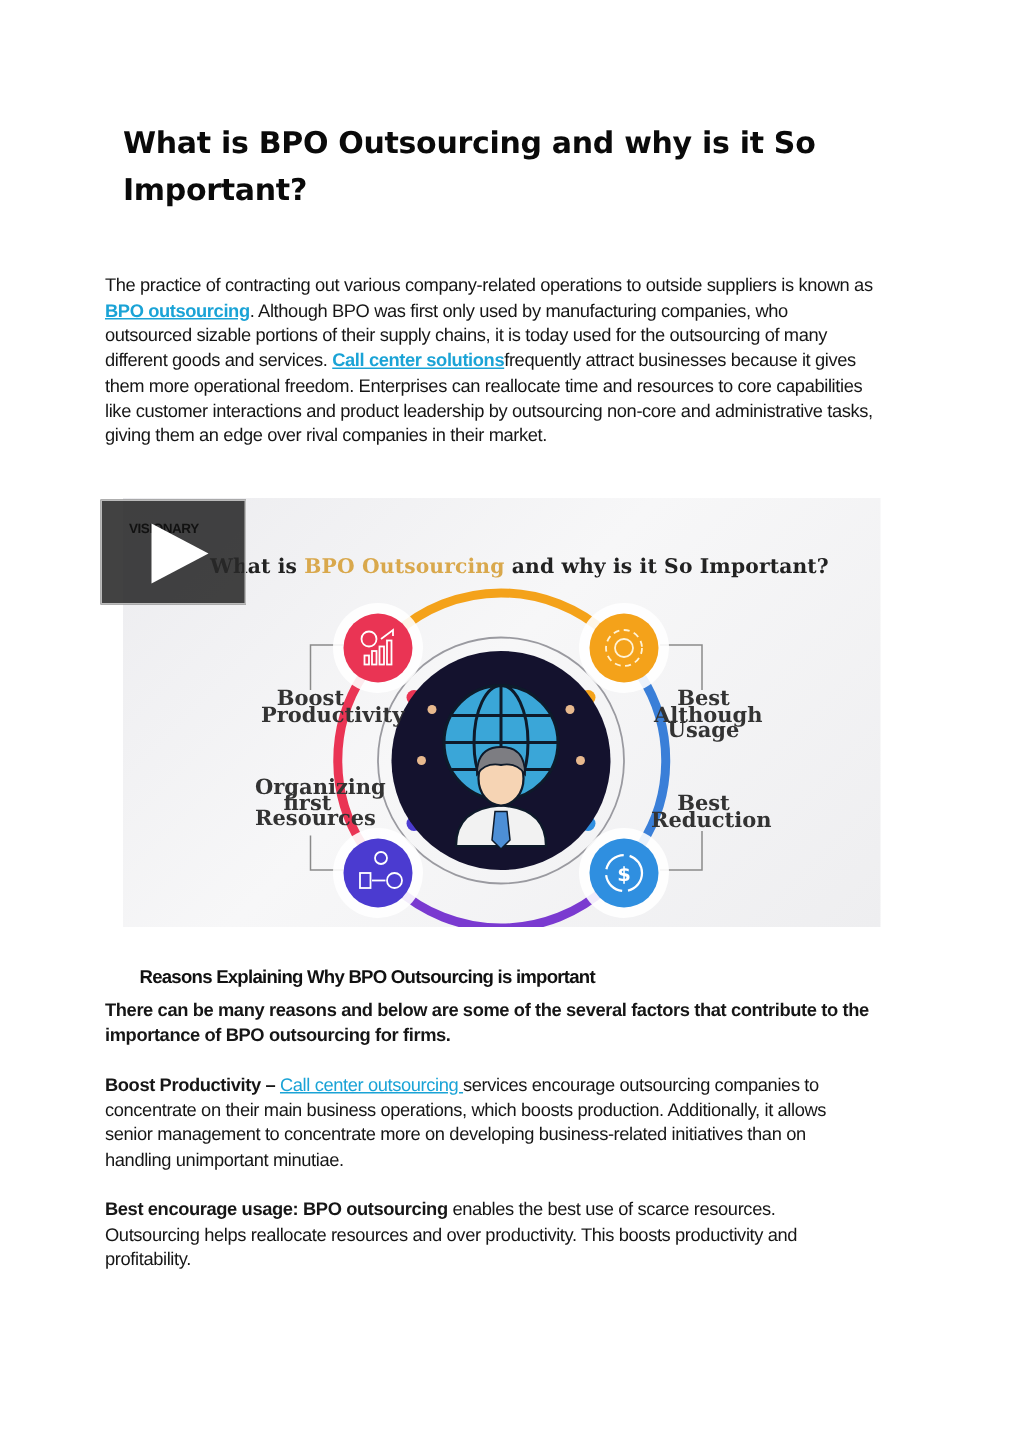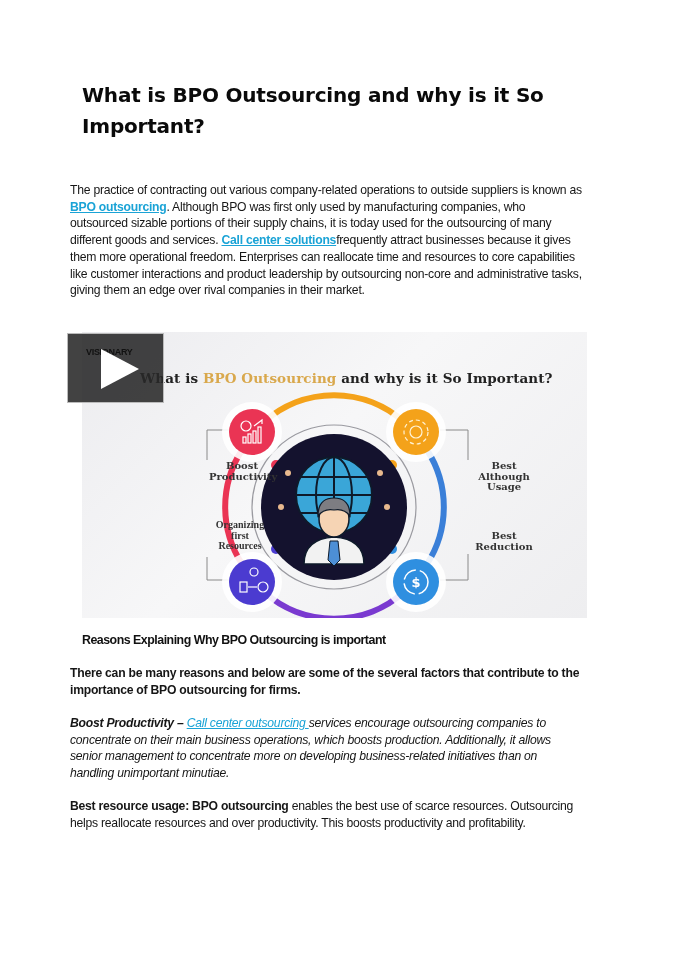--- a/index.html
+++ b/index.html
@@ -17,21 +17,21 @@
           letter-spacing: -0.5px; color: #111; }
 
     
     .figure { position: absolute; left: 82px; top: 332px; width: 505px; height: 286px;
               background: linear-gradient(135deg, #ececef 0%, #f7f7f8 45%, #eeeef0 100%); overflow: hidden; }
     .fig-title { position: absolute; top: 38px; left: 58px; font-family: "DejaVu Serif", serif;
                  font-weight: bold; font-size: 13.5px; color: #222; letter-spacing: 0.1px; }
     .fig-title .accent { color: #d9a84c; }
     .fig-svg { position: absolute; left: 0; top: 0; }
     .fig-label { position: absolute; font-family: "DejaVu Serif", serif; font-weight: bold;
-                 font-size: 10px; line-height: 10.5px; color: #333; text-align: center; margin-left: 35px; }
+                 font-size: 14px; line-height: 10.5px; color: #333; text-align: center; }
 
     .play-overlay { position: absolute; left: 67px; top: 333px; width: 97px; height: 70px;
                     background: rgba(40,40,40,0.88); border: 1px solid #bbb; box-sizing: border-box;
                     cursor: pointer; }
     .play-overlay .brand { position: absolute; left: 18px; top: 13px; font-size: 9px; font-weight: bold;
                            color: #111; letter-spacing: -0.3px; text-align: center; }
     .play-overlay .tri { position: absolute; left: 33px; top: 15px; width: 0; height: 0;
                          border-top: 20px solid transparent; border-bottom: 20px solid transparent;
                          border-left: 38px solid #ffffff; }
   </style>
@@ -137,39 +137,39 @@
 
   <div class="fig-label" style="left:92px; top:129px; width:66px;">
     <div>Boost</div>
       <div>Productivity</div>
   </div>
   <div class="fig-label" style="left:354px; top:129px; width:66px;text-align:center;">
     <div>Best</div>
       <div>Although</div>
       <div>Usage</div>
   </div>
-  <div class="fig-label" style="left:88px; top:188px; width:70px;font-family:Liberation Serif, serif;">
+  <div class="fig-label" style="left:88px; top:188px; width:70px;">
     <div>Organizing</div>
       <div>first</div>
       <div>Resources</div>
   </div>
   <div class="fig-label" style="left:352px; top:199px; width:70px;">
     <div>Best</div>
       <div>Reduction</div>
   </div>
 </div>
 
 <div class="play-overlay">
   <span class="brand">VISIONARY</span>
   <span class="tri"></span>
 </div>
 
-<h2 class="h2" style="margin:0;">Reasons Explaining Why BPO Outsourcing is important</h2>
+<h2 class="h2" style="margin:11px;">Reasons Explaining Why BPO Outsourcing is important</h2>
 
 <p class="para" style="top:665px; margin:0;font-weight:bold;">There can be many reasons and below are some of the several factors that contribute to the importance of BPO outsourcing for firms.</p>
 
-<p class="para" style="top:715px; margin:0;font-style:italic;">
+<p class="para" style="top:715px; margin:0;">
   <span class="bold">Boost Productivity – </span><a class="link plain">Call center outsourcing </a><span>services encourage outsourcing companies to concentrate on their main business operations, which boosts production. Additionally, it allows senior management to concentrate more on developing business-related initiatives than on handling unimportant minutiae.</span>
 </p>
 
 <p class="para" style="top:798px; margin:0;">
-  <span class="bold">Best resource usage: BPO outsourcing</span><span> enables the best use of scarce resources. Outsourcing helps reallocate resources and over productivity. This boosts productivity and profitability.</span>
+  <span class="bold">Best encourage usage: BPO outsourcing</span><span> enables the best use of scarce resources. Outsourcing helps reallocate resources and over productivity. This boosts productivity and profitability.</span>
 </p>
 
 </body></html>

